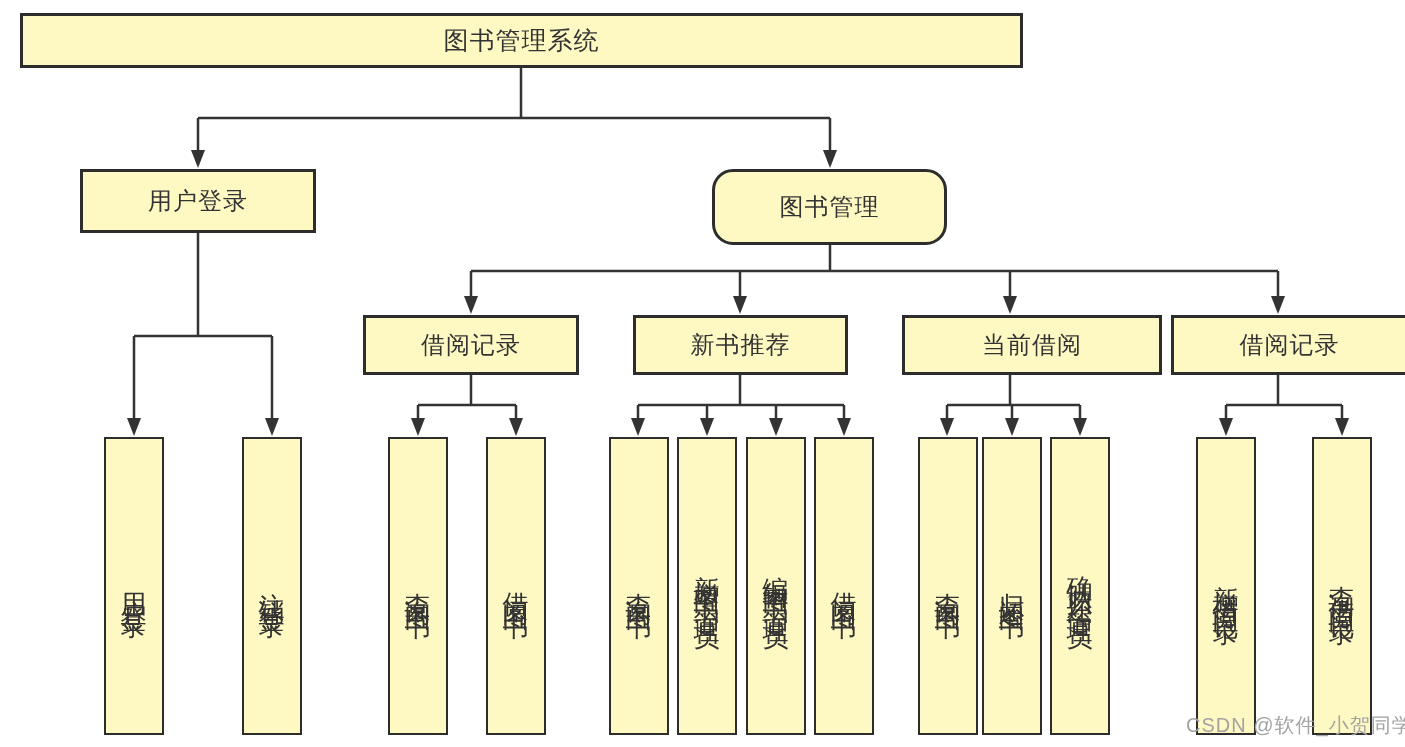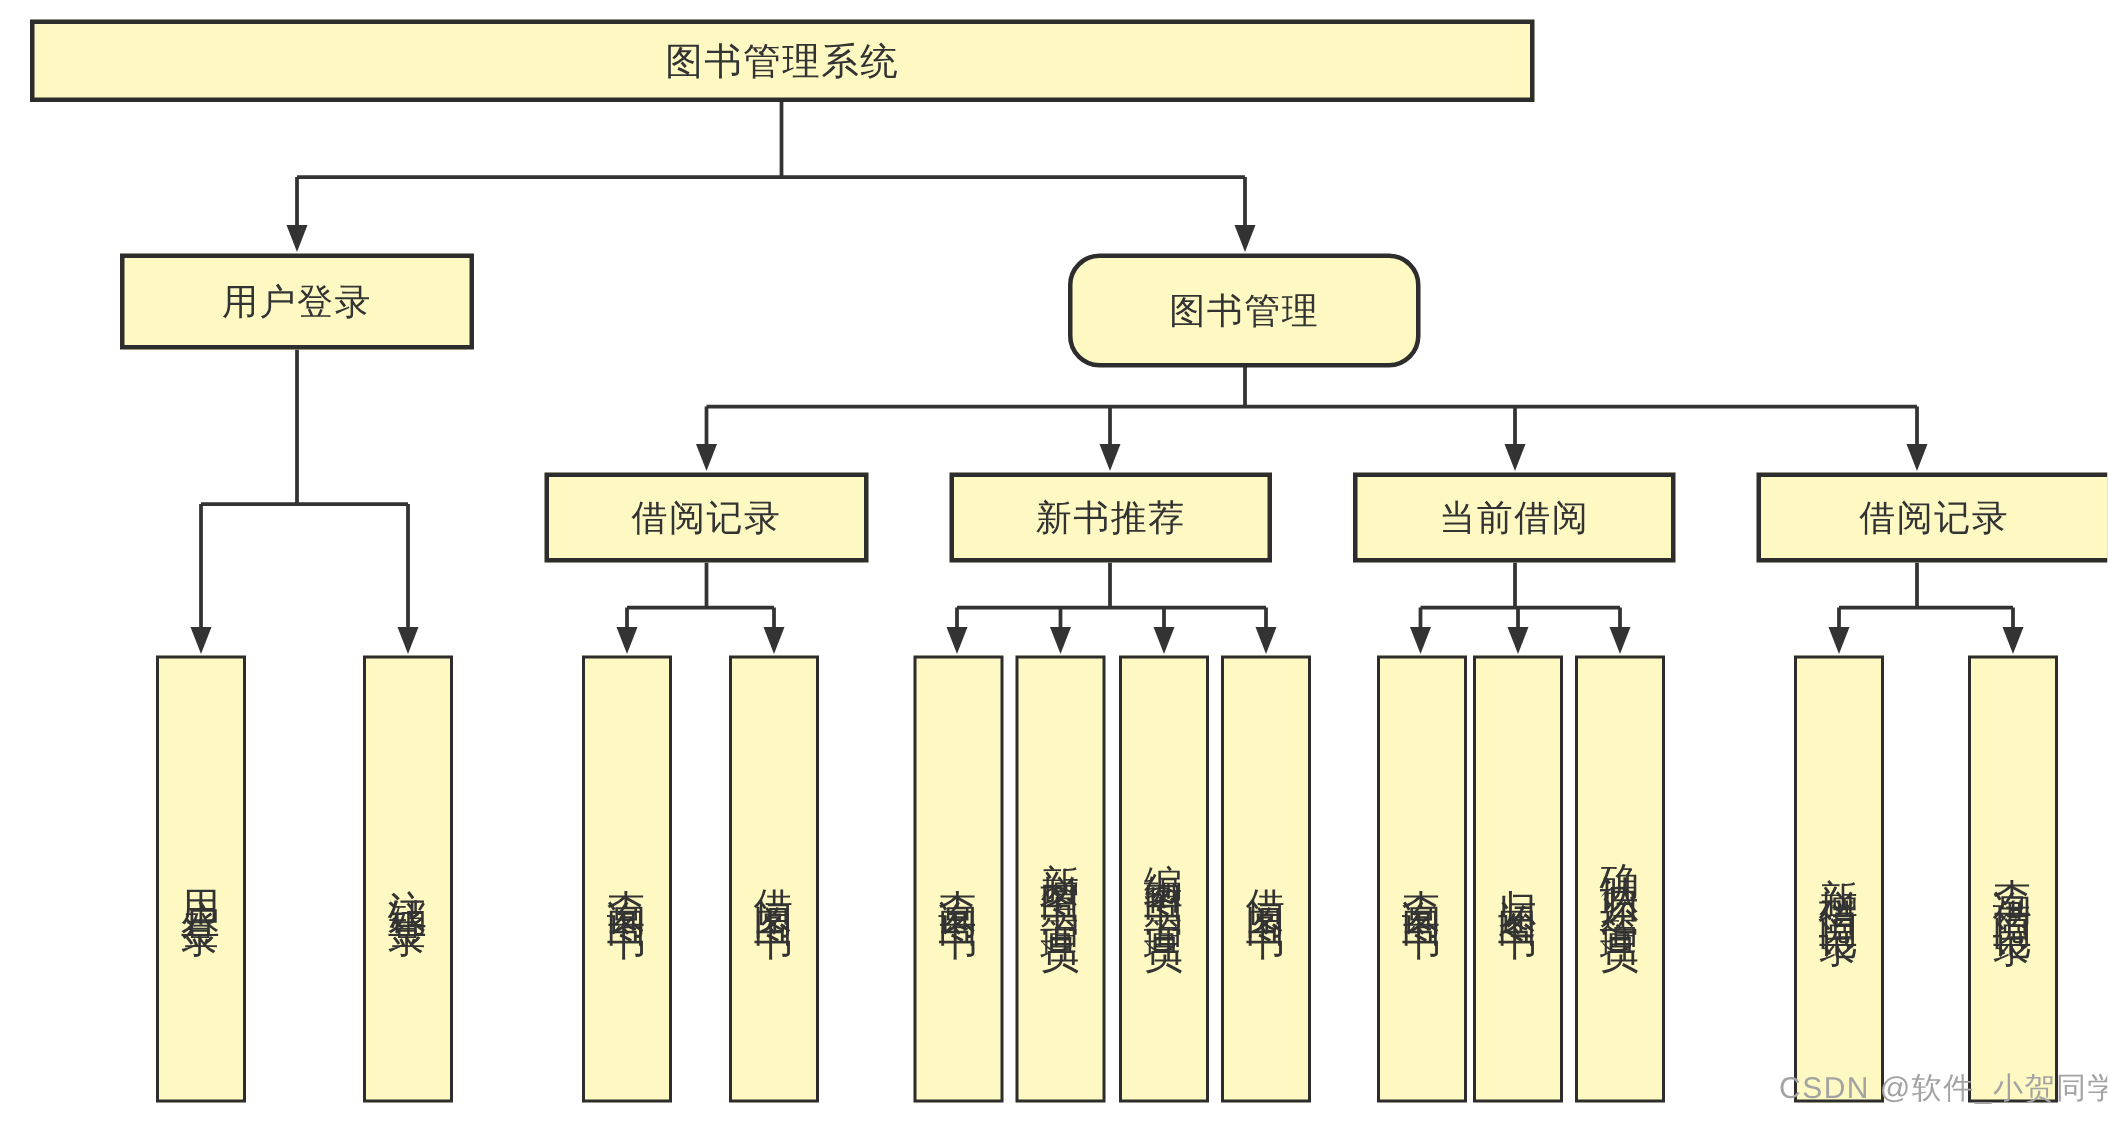--- a/index.html
+++ b/index.html
@@ -33,21 +33,21 @@
     white-space: nowrap;
   }
   .root  { left: 20px;  top: 13px;  width: 1003px; height: 55px; }
   .root .hlabel { font-size: 25px; }
 
   .n-user-login { left: 80px;  top: 169px; width: 236px; height: 64px; }
   .n-book-mgmt  { left: 712px; top: 169px; width: 235px; height: 76px; border-radius: 21px; }
 
   .n-new-rec    { left: 363px;  top: 315px; width: 216px; height: 60px; }
   .n-borrowing  { left: 633px;  top: 315px; width: 215px; height: 60px; }
-  .n-current    { left: 902px;  top: 315px; width: 215px; height: 60px; }
+  .n-current    { left: 902px;  top: 315px; width: 260px; height: 60px; }
   .n-records    { left: 1171px; top: 315px; width: 237px; height: 60px; }
 
   .leaf {
     top: 437px;
     width: 60px;
     height: 298px;
     border-width: 2.5px;
   }
   .leaf .vlabel {
     writing-mode: vertical-rl;

